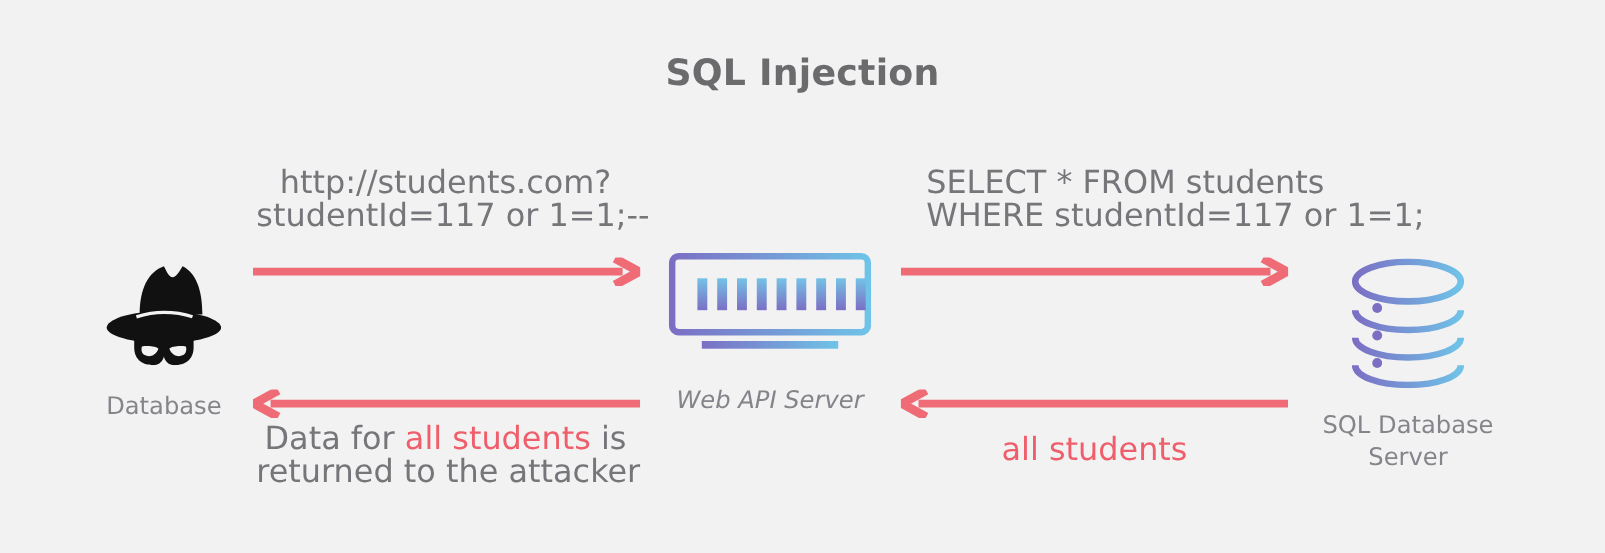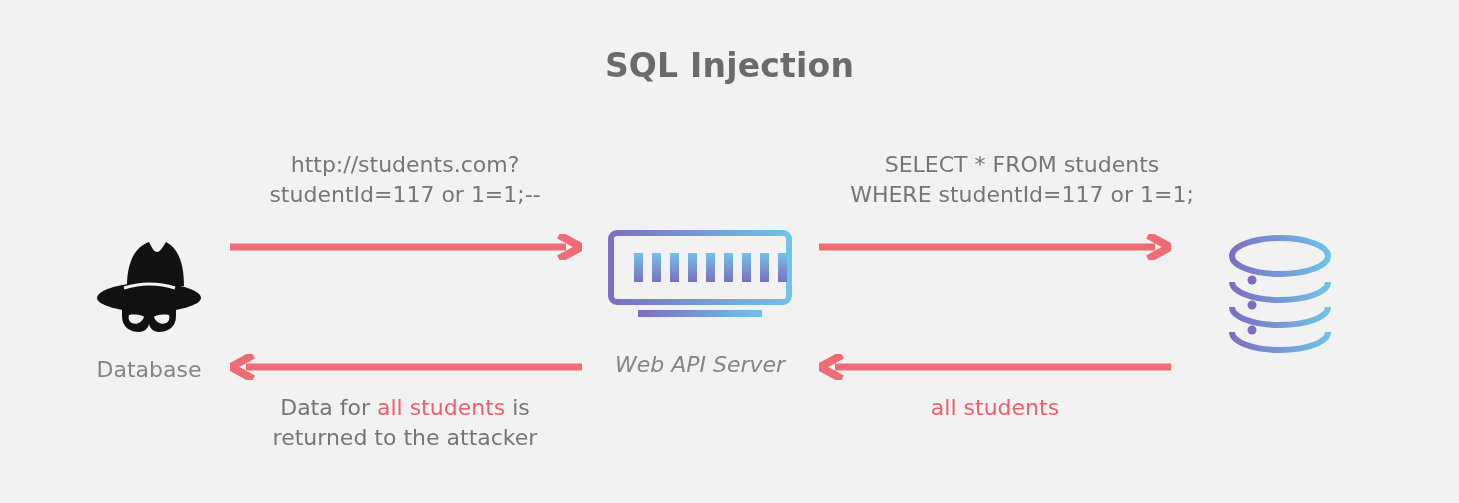--- a/index.html
+++ b/index.html
@@ -29,21 +29,21 @@
     text-align: center;
     font-size: 33px;
     color: #6b6b6e;
     letter-spacing: 0.2px;
     font-weight: 700;
   }
 
   
   .caption {
     text-align: center;
-    font-size: 22px;
+    font-size: 29px;
     line-height: 30px;
     color: #76767a;
     white-space: nowrap;
     font-weight: 400;
   }
   .caption .hl { color: #ef5f6b; }
 
   .node-label {
     text-align: center;
     font-size: 22px;
@@ -102,21 +102,21 @@
     </svg>
   </div>
 
   <div class="abs arrow" style="left:819px; top:354px; width:352px;">
     <svg width="352" height="26" viewBox="0 0 352 26" xmlns="http://www.w3.org/2000/svg">
       <line x1="16" y1="13" x2="352" y2="13" stroke="#ef6b75" stroke-width="7"></line>
       <polyline points="23,1 1,13 23,25" fill="none" stroke="#ef6b75" stroke-width="8" stroke-linecap="butt" stroke-linejoin="miter"></polyline>
     </svg>
   </div>
 
-  <div class="abs caption" style="left:233px; top:393px; width:344px;">
+  <div class="abs caption" style="left:233px; top:383px; width:344px;">
     <div><span>Data for </span><span class="hl">all students</span><span> is</span></div>
     <div>returned to the attacker</div>
   </div>
 
   <div class="abs caption" style="left:815px; top:393px; width:360px;">
     <div class="hl">all students</div>
   </div>
 
   <div class="abs" id="attacker-icon">
     <svg width="106" height="96" viewBox="0 0 106 96" xmlns="http://www.w3.org/2000/svg">
@@ -189,14 +189,18 @@
       <circle cx="24" cy="45" r="4.5" fill="#7b6fc4"></circle>
       <circle cx="24" cy="70" r="4.5" fill="#7b6fc4"></circle>
       <circle cx="24" cy="95" r="4.5" fill="#7b6fc4"></circle>
     </svg>
   </div>
 
   <div class="abs node-label" style="left:69px; top:355px; width:160px;">Database</div>
 
   <div class="abs node-label" style="left:600px; top:350px; width:200px;font-style:italic;">Web API Server</div>
 
+  <div class="abs node-label" style="left:1180px; top:373px; width:200px;">
+    <div>SQL Database</div>
+    <div>Server</div>
+  </div>
 
 </div>
 
 </body></html>

